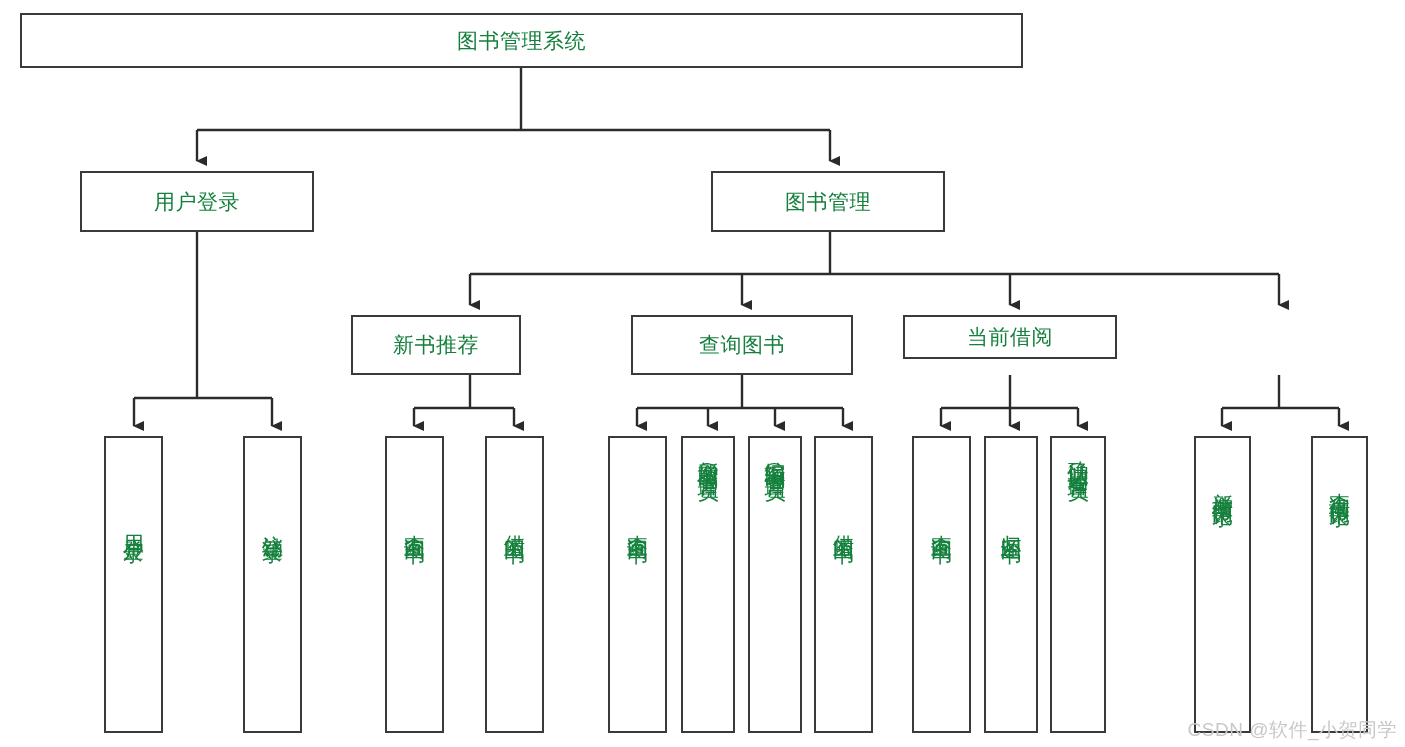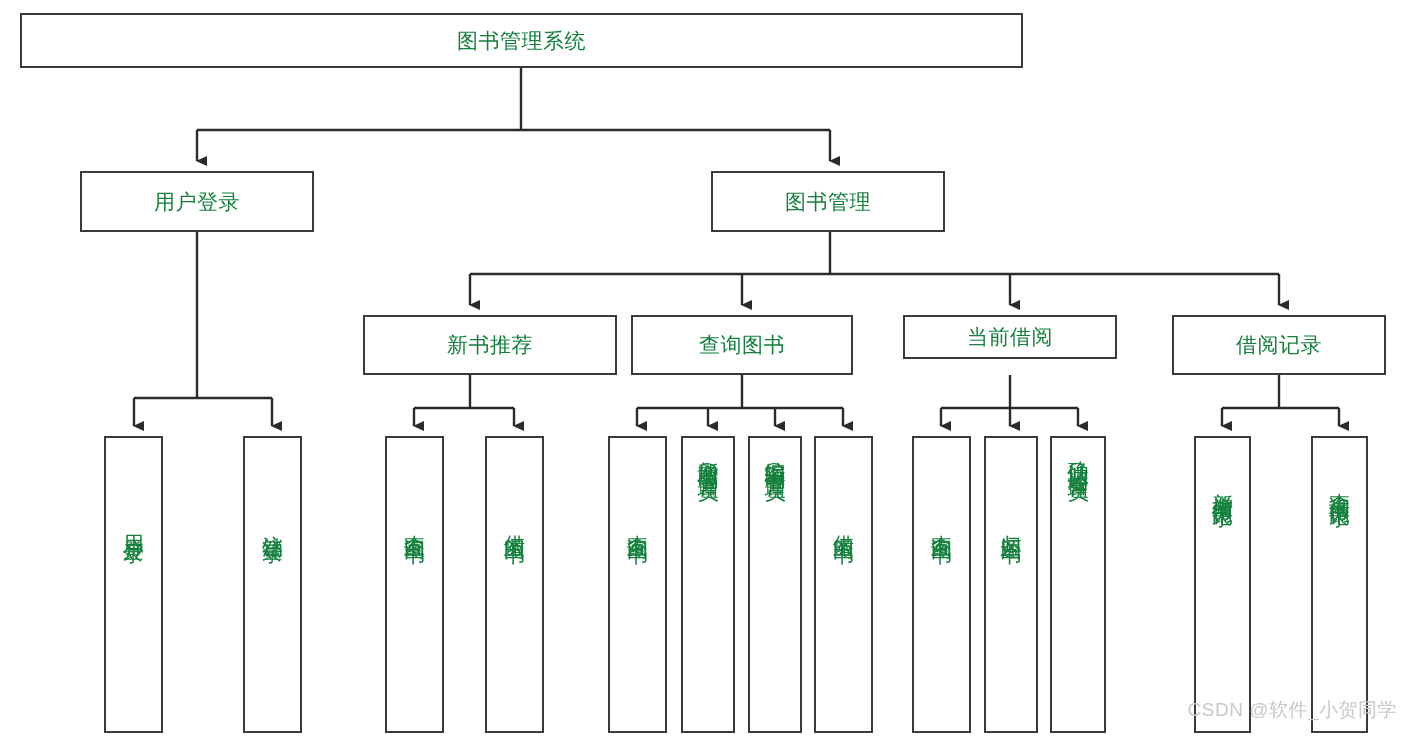--- a/index.html
+++ b/index.html
@@ -62,21 +62,21 @@
     line-height: 1.05;
     letter-spacing: 3px;
     max-height: 285px;
   }
   .node.vert.tall .node-label {
     max-height: 285px;
   }
   #watermark {
     position: absolute;
     right: 8px;
-    bottom: 24px;
+    bottom: 4px;
     color: #c8c8c8;
     font-size: 19px;
     letter-spacing: 0.5px;
     white-space: nowrap;
     user-select: none;
   }
 </style>
 </head>
 <body>
 
@@ -137,32 +137,29 @@
     <span class="node-label">图书管理系统</span>
   </div>
 
   <div class="node horiz" style="left:80px; top:171px; width:234px; height:61px;">
     <span class="node-label">用户登录</span>
   </div>
   <div class="node horiz" style="left:711px; top:171px; width:234px; height:61px;">
     <span class="node-label">图书管理</span>
   </div>
 
-  <div class="node horiz" style="left:363px; top:315px; width:254px; height:60px;">
+  <div class="node horiz" style="left:351px; top:315px; width:170px; height:60px;">
     <span class="node-label">新书推荐</span>
   </div>
   <div class="node horiz" style="left:631px; top:315px; width:222px; height:60px;">
     <span class="node-label">查询图书</span>
   </div>
   <div class="node horiz" style="left:903px; top:315px; width:214px; height:44px;">
     <span class="node-label">当前借阅</span>
   </div>
-  <div class="node horiz" style="left:1172px; top:315px; width:214px; height:60px;">
-    <span class="node-label">借阅记录</span>
-  </div>
 
   <div class="node vert" style="left:104px; top:436px; width:59px; height:297px; padding-top:80px;">
     <span class="node-label">用户登录</span>
   </div>
   <div class="node vert" style="left:243px; top:436px; width:59px; height:297px; padding-top:80px;">
     <span class="node-label">注销登录</span>
   </div>
 
   <div class="node vert" style="left:385px; top:436px; width:59px; height:297px; padding-top:80px;">
     <span class="node-label">查询图书</span>

